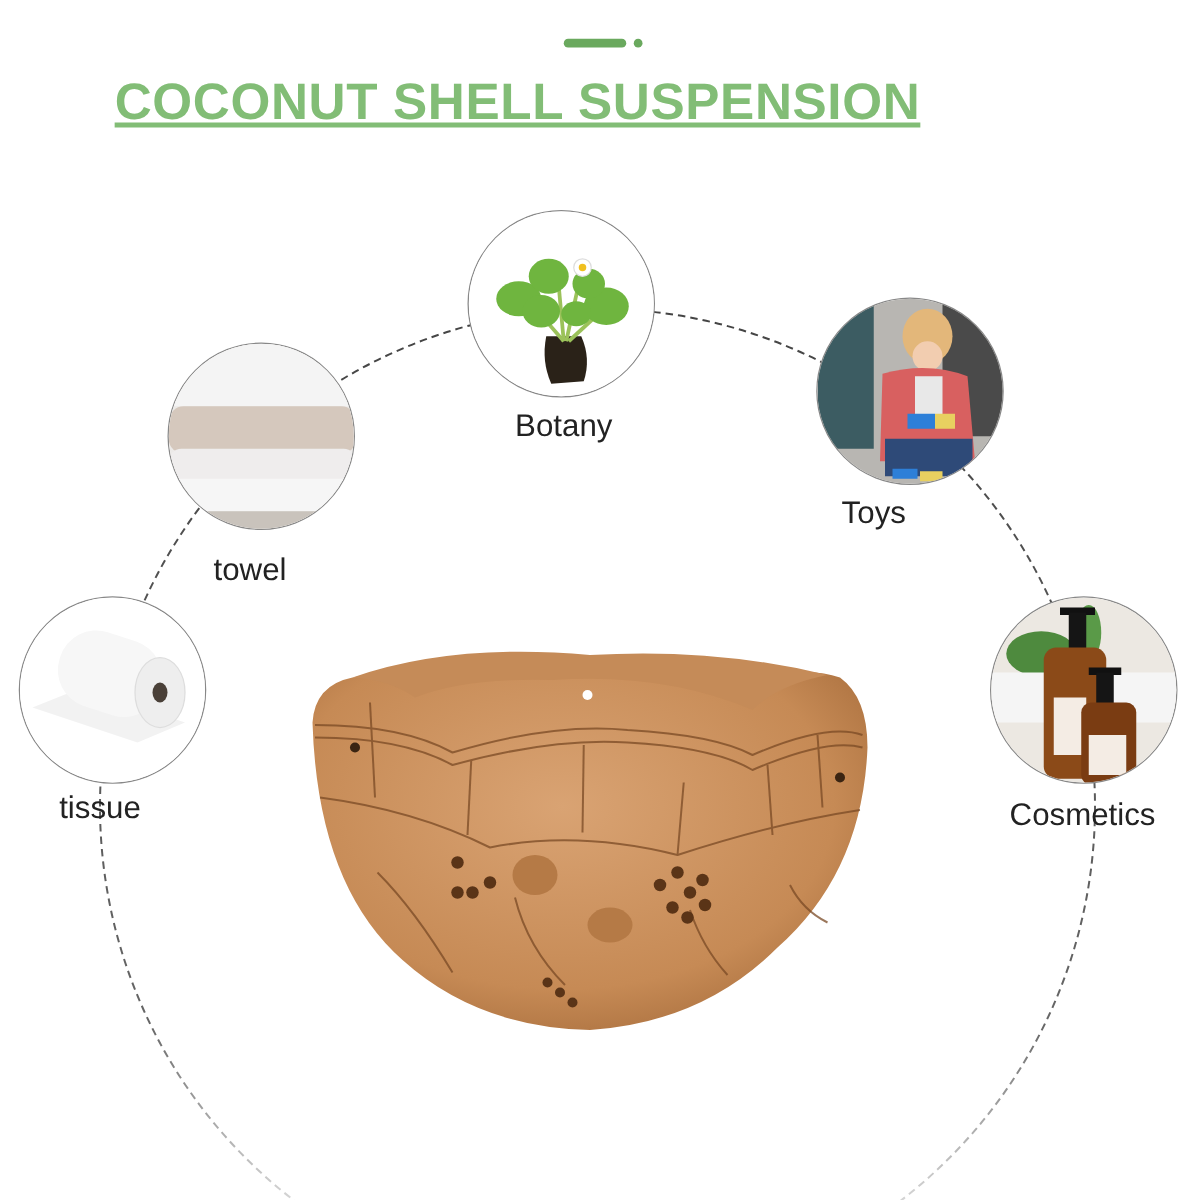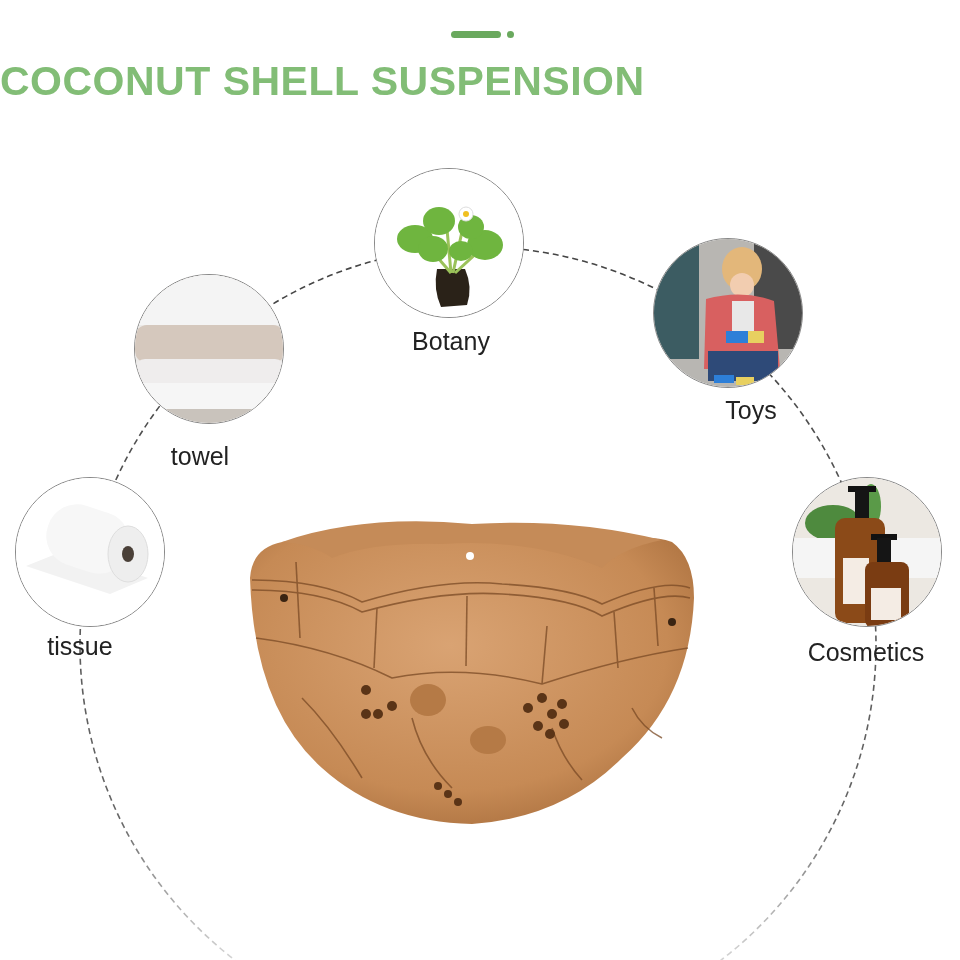--- a/index.html
+++ b/index.html
@@ -1,19 +1,19 @@
 <!DOCTYPE html>
 <html><head>
 <meta charset="utf-8">
 <style>
   html,body{margin:0;padding:0;background:#fff;}
   body{width:960px;height:960px;position:relative;overflow:hidden;font-family:"Liberation Sans",sans-serif;}
   .deco{position:absolute;top:31px;left:451px;height:7px;}
   .deco .bar{position:absolute;left:0;top:0;width:50px;height:7px;border-radius:4px;background:#6aa95e;}
-  .title{position:absolute;top:58px;left:0;width:828px;font-weight:bold;font-size:41px;color:#82bd76;letter-spacing:0.5px;}
+  .title{position:absolute;top:58px;left:0;width:828px;text-align:center;font-weight:bold;font-size:41px;color:#82bd76;letter-spacing:0.5px;text-decoration:underline;}
   svg.ring{position:absolute;left:0;top:0;}
   .node{position:absolute;width:150px;height:150px;border-radius:50%;border:1px solid #888;background:#fff;overflow:hidden;box-sizing:border-box;}
   .label{position:absolute;font-size:25px;color:#222;text-align:center;width:200px;}
   .bowl{position:absolute;left:242px;top:518px;width:456px;height:312px;}
 </style>
 </head>
 <body>
 
 <div class="deco">
   <span class="bar"></span>
@@ -77,21 +77,21 @@
     <ellipse cx="88" cy="46" rx="12" ry="12" fill="#f2cdb0"></ellipse>
     <path d="M52 60 Q88 50 120 62 L126 130 L50 130 Z" fill="#d86060"></path>
     <rect x="78" y="62" width="22" height="40" fill="#e8e8e8"></rect>
     <rect x="54" y="112" width="70" height="30" fill="#2e4a78"></rect>
     <rect x="72" y="92" width="22" height="12" fill="#2d7fd8"></rect>
     <rect x="94" y="92" width="16" height="12" fill="#e8d060"></rect>
     <rect x="60" y="136" width="20" height="8" fill="#2d7fd8"></rect>
     <rect x="82" y="138" width="18" height="8" fill="#e8d060"></rect>
   </svg>
 </div>
-<div class="label" style="left:651px;top:396px;">Toys</div>
+<div class="label" style="left:599px;top:396px;">Toys</div>
 
 <div class="node" style="left:15px;top:477px;">
   <svg width="150" height="150" viewBox="0 0 150 150">
     <rect width="150" height="150" fill="#fff"></rect>
     <path d="M10 88 L50 72 L132 100 L94 116 Z" fill="#f2f2f2"></path>
     <rect x="30" y="30" width="84" height="62" rx="30" fill="#f7f7f7" transform="rotate(18 72 61)"></rect>
     <ellipse cx="112" cy="76" rx="20" ry="28" fill="#eee" stroke="#ddd"></ellipse>
     <ellipse cx="112" cy="76" rx="6" ry="8" fill="#4a4038"></ellipse>
   </svg>
 </div>

